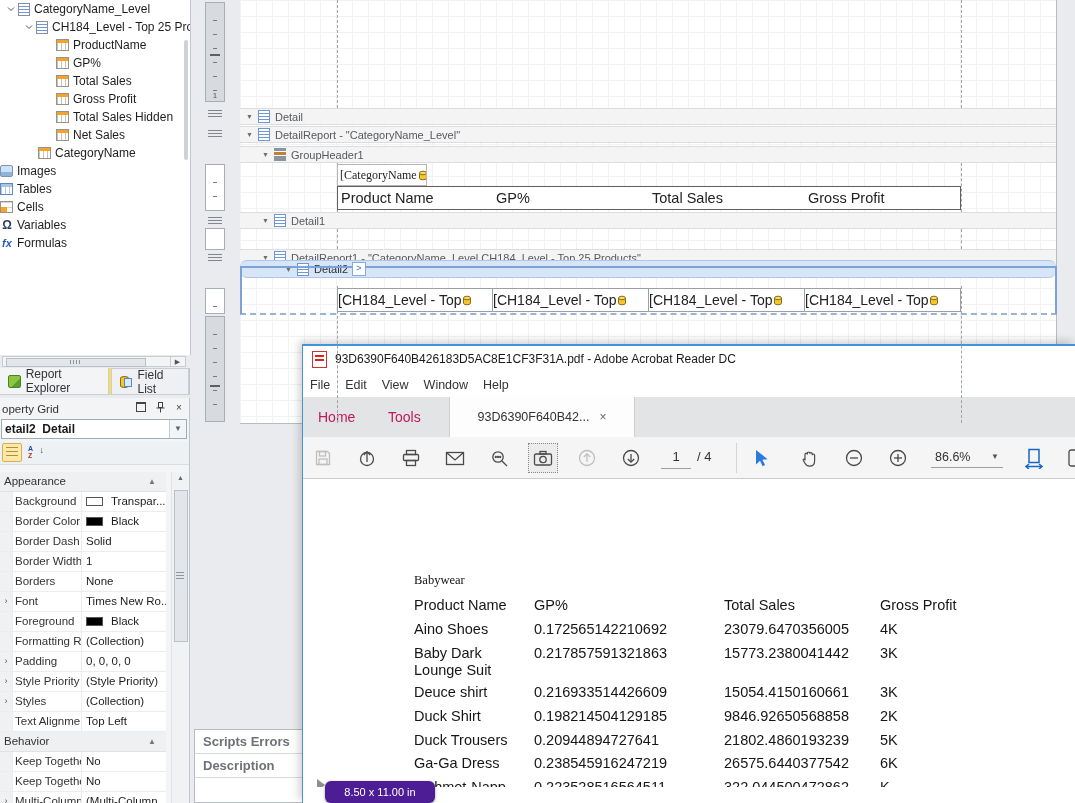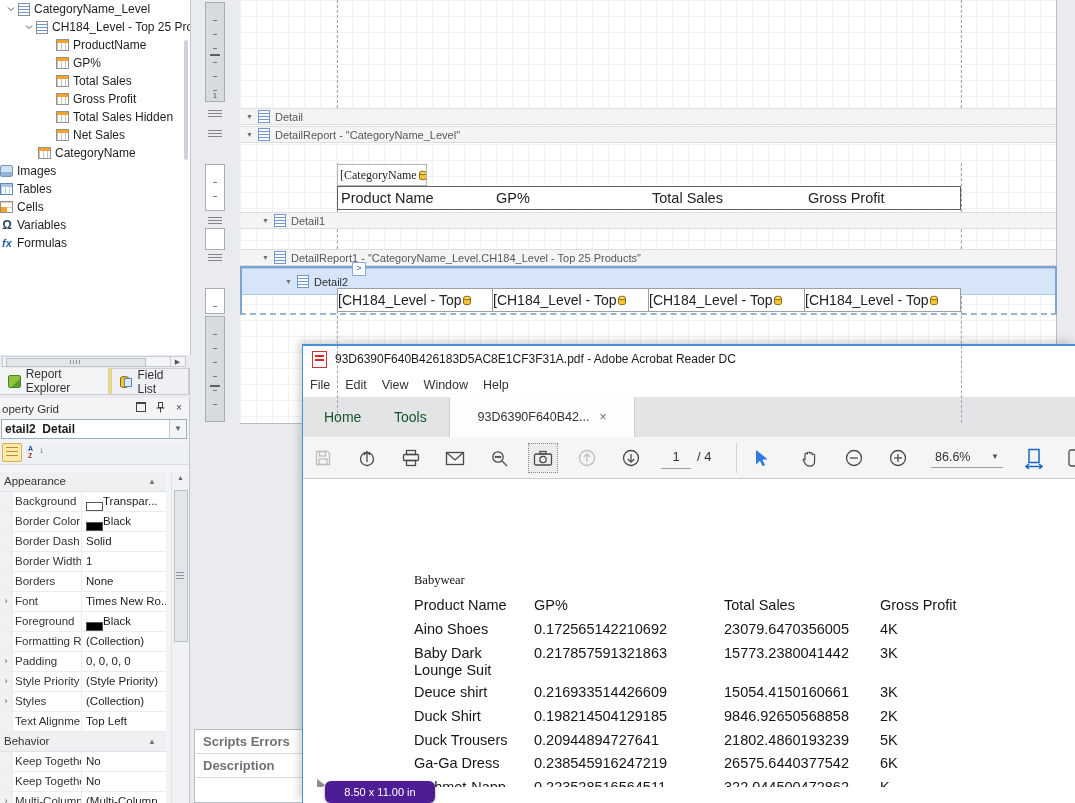--- a/index.html
+++ b/index.html
@@ -65,21 +65,21 @@
   #ptool-cat::before{content:"";position:absolute;left:3px;top:3px;right:3px;bottom:3px;
      background:repeating-linear-gradient(#b08f3e 0 1px,transparent 1px 4px);}
   #ptool-az{left:26px;font-size:7px;line-height:7px;font-weight:bold;padding:2px 0 0 2px;}
   #ptool-az .a{color:#1c4fa0;display:block;} #ptool-az .z{color:#b03030;display:block;}
   #ptool-az .ar{position:absolute;right:2px;top:4px;color:#444;font-size:9px;}
 
   #prop-grid{position:absolute;left:0;top:74px;width:166px;bottom:0;background:#fff;font-size:11.5px;}
   .prow{display:flex;height:19px;line-height:19px;border-bottom:1px solid #ededed;overflow:hidden;}
   .prow .gut{width:12px;flex:none;background:#f0f1f3;border-right:1px solid #ededed;color:#555;font-size:9px;text-align:center;line-height:18px;}
   .prow .plab{width:66px;flex:none;color:#333;white-space:nowrap;overflow:hidden;border-right:1px solid #ededed;padding-left:2px;}
-  .prow .pval{flex:1;color:#1c1c1c;white-space:nowrap;overflow:hidden;padding-left:4px;display:flex;align-items:flex-end;gap:0;}
+  .prow .pval{flex:1;color:#1c1c1c;white-space:nowrap;overflow:hidden;padding-left:4px;display:flex;align-items:center;gap:8px;}
   .pcat{height:19px;line-height:19px;background:#eef0f2;color:#333;padding-left:4px;border-bottom:1px solid #e0e3e6;position:relative;}
   .pcat .caret{position:absolute;right:10px;top:0;color:#777;font-size:8px;}
   .swatch{display:inline-block;width:17px;height:9px;border:1px solid #555;box-sizing:border-box;flex:none;}
   .swatch.white{background:#fff;} .swatch.black{background:#000;}
   #prop-vscroll{position:absolute;right:0;top:74px;width:17px;bottom:0;background:#f0f2f4;border-left:1px solid #dfe3e7;}
   #prop-vscroll .up{position:absolute;top:2px;left:0;width:100%;text-align:center;font-size:7px;color:#666;}
   #prop-vscroll .thumb{position:absolute;left:2px;top:18px;width:12px;height:150px;background:#e2e6ea;border:1px solid #b9c0c7;}
   #prop-vscroll .grip{position:absolute;left:2px;top:70px;width:8px;height:7px;background:repeating-linear-gradient(#8d949b 0 1px,transparent 1px 3px);}
 
   
@@ -114,21 +114,21 @@
   .sprow{height:23px;line-height:23px;border-bottom:1px solid #d8dbde;font-size:13px;color:#6e7176;padding-left:8px;font-weight:bold;}
 
   
   #acrobat{left:302px;top:344px;width:773px;height:459px;background:#fff;border-top:2px solid #4592d8;border-left:1px solid #4592d8;box-sizing:border-box;box-shadow:-3px -3px 8px rgba(0,0,0,.18);}
   #ac-title{position:absolute;left:0;top:0;width:100%;height:26px;background:#fff;display:flex;align-items:center;font-size:12px;color:#1a1a1a;}
   .pdficon{width:13px;height:15px;margin:0 8px 0 9px;position:relative;background:#fff;border:1px solid #c33;flex:none;}
   .pdficon::before{content:"";position:absolute;left:2px;top:3px;right:2px;height:8px;
      background:repeating-linear-gradient(#d22 0 2px,#fff 2px 4px);}
   #ac-menu{position:absolute;left:0;top:26px;width:100%;height:25px;background:#fff;display:flex;align-items:center;gap:15px;padding-left:7px;font-size:12.5px;color:#333;box-sizing:border-box;}
   #ac-tabbar{position:absolute;left:0;top:51px;width:100%;height:40px;background:#e3e4e5;}
-  .ac-bartab{position:absolute;top:0;height:100%;display:flex;align-items:center;font-size:14px;color:#14532d;margin-left:6px;}
+  .ac-bartab{position:absolute;top:0;height:100%;display:flex;align-items:center;font-size:14px;color:#be185d;}
   #ac-doctab{position:absolute;left:146px;top:0;width:186px;height:100%;background:#fdfdfd;border-left:1px solid #cfcfcf;border-right:1px solid #cfcfcf;box-sizing:border-box;
      display:flex;align-items:center;justify-content:center;gap:10px;font-size:12.5px;color:#333;text-align:center;}
   #ac-doctab .x{color:#666;font-size:12px;}
   #ac-toolbar{position:absolute;left:0;top:91px;width:100%;height:42px;background:#f5f5f6;border-bottom:1px solid #cbcbcb;box-sizing:border-box;}
   .tbtn{position:absolute;top:6px;width:30px;height:30px;display:flex;align-items:center;justify-content:center;color:#4a4a4a;}
   .tbtn.dis{color:#bfbfbf;}
   .tbtn.sel{border:1px dotted #8a8a8a;box-sizing:border-box;background:#ececec;}
   #pagebox{position:absolute;left:358px;top:9px;width:30px;height:22px;border-bottom:1px solid #9e9e9e;text-align:center;font-size:13px;color:#333;line-height:22px;}
   #pagetotal{position:absolute;left:394px;top:9px;height:22px;line-height:22px;font-size:13px;color:#333;}
   .tb-div{position:absolute;left:433px;top:6px;width:1px;height:30px;background:#d4d4d4;}
@@ -427,31 +427,36 @@
     <div class="band-cap ind1" style="top:108px;">
       <span class="arr">▼</span>
       <span class="bicon"></span>
       <span>Detail</span>
     </div>
     <div class="band-cap ind1" style="top:126px;">
       <span class="arr">▼</span>
       <span class="bicon"></span>
       <span>DetailReport - "CategoryName_Level"</span>
     </div>
+    <div class="band-cap ind2" style="top:146px;">
+      <span class="arr">▼</span>
+      <span class="bicon group"></span>
+      <span>GroupHeader1</span>
+    </div>
     <div class="band-cap ind2" style="top:212px;">
       <span class="arr">▼</span>
       <span class="bicon"></span>
       <span>Detail1</span>
     </div>
     <div class="band-cap ind2" style="top:249px;">
       <span class="arr">▼</span>
       <span class="bicon"></span>
       <span>DetailReport1 - "CategoryName_Level.CH184_Level - Top 25 Products"</span>
     </div>
-    <div class="band-cap ind3" id="cap-detail2" style="top:268px;height:27px;">
+    <div class="band-cap ind3" id="cap-detail2" style="top:260px;height:18px;border-radius:7px;">
       <span class="arr">▼</span>
       <span class="bicon"></span>
       <span style="color:#2b2e33;">Detail2</span>
     </div>
 
     <div class="dcell" style="left:97px;top:164px;width:90px;height:22px;border:1px solid #b5b5b5;font-family:'Liberation Serif',serif;font-size:12px;padding-left:2px;">
       <span>[CategoryName</span>
       <span class="dbcyl">
           <svg width="10" height="11">
             <path d="M1.5 3 v5 a3.5 1.8 0 0 0 7 0 v-5" fill="#f5c62e" stroke="#8a6d1c"></path>

